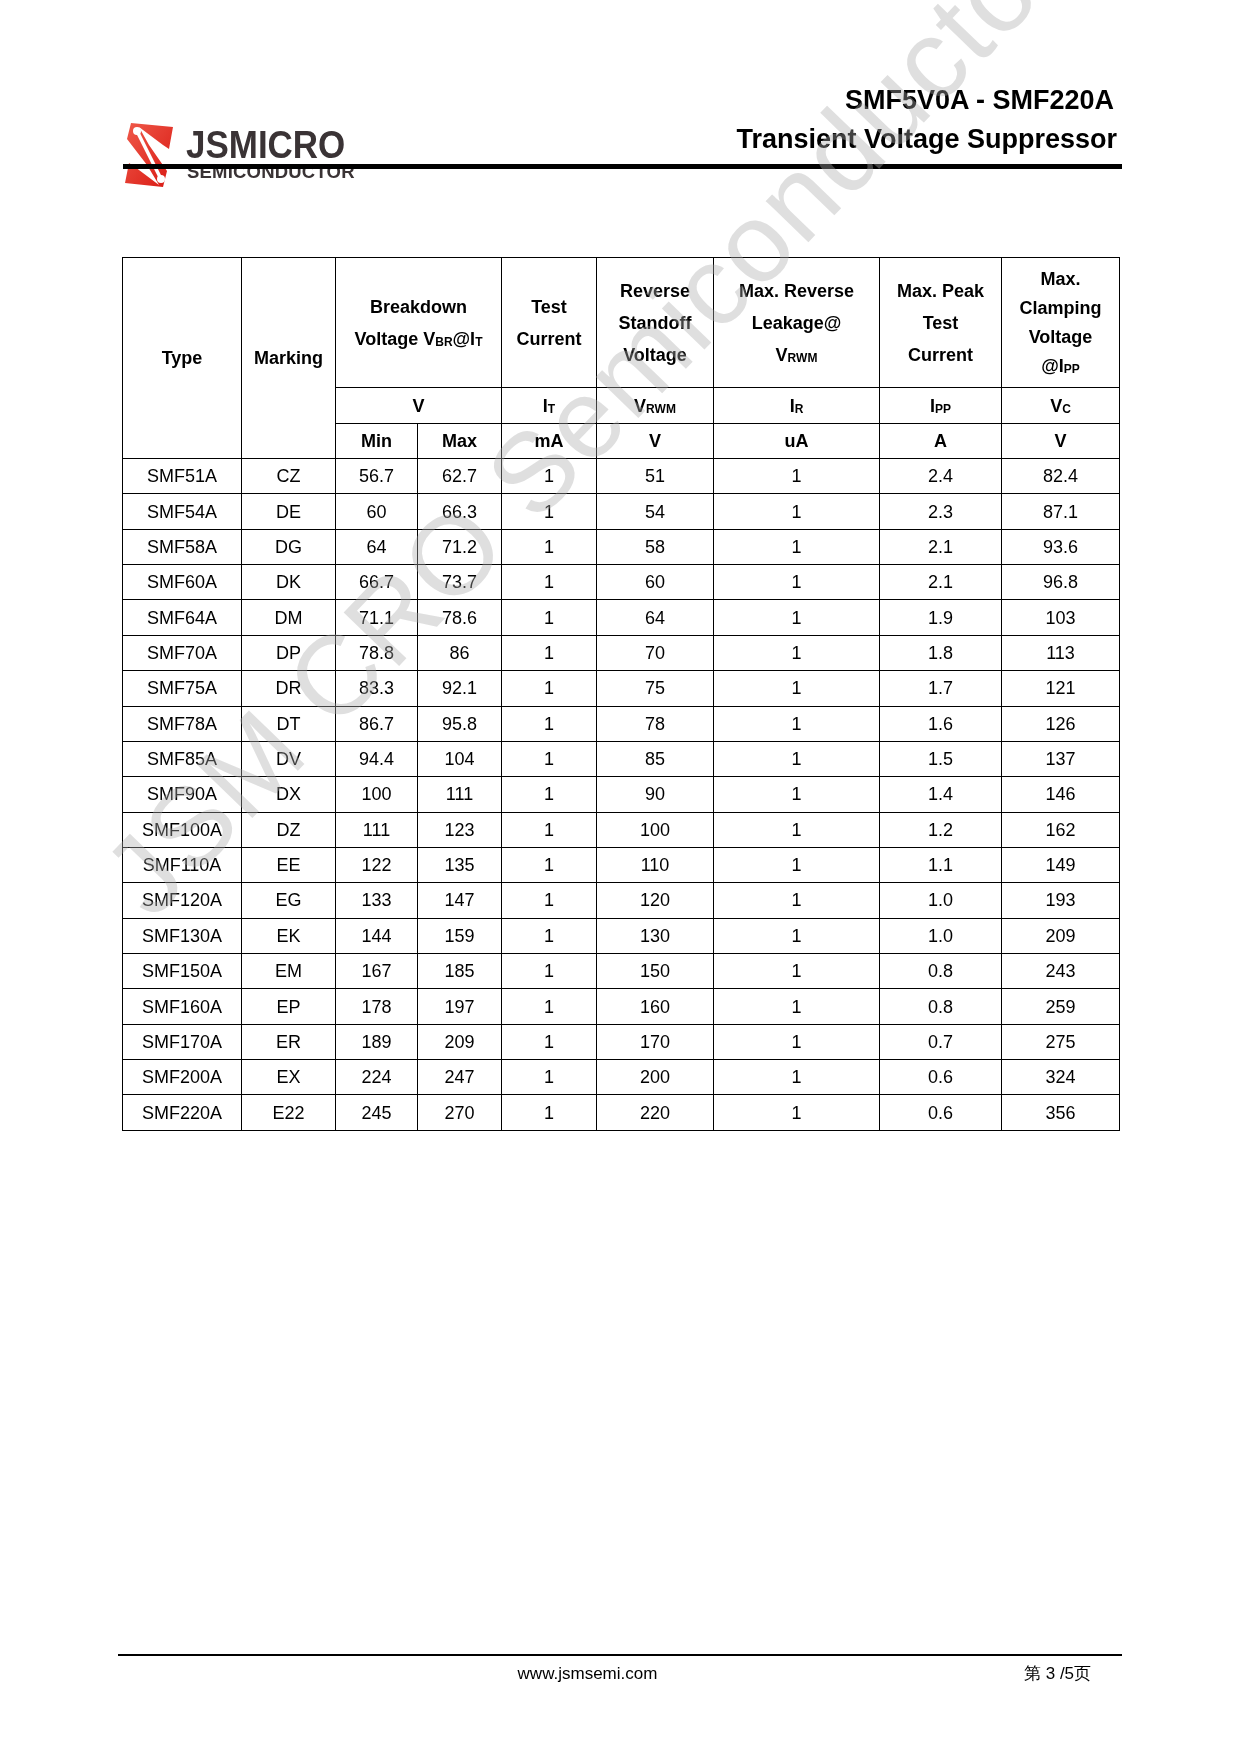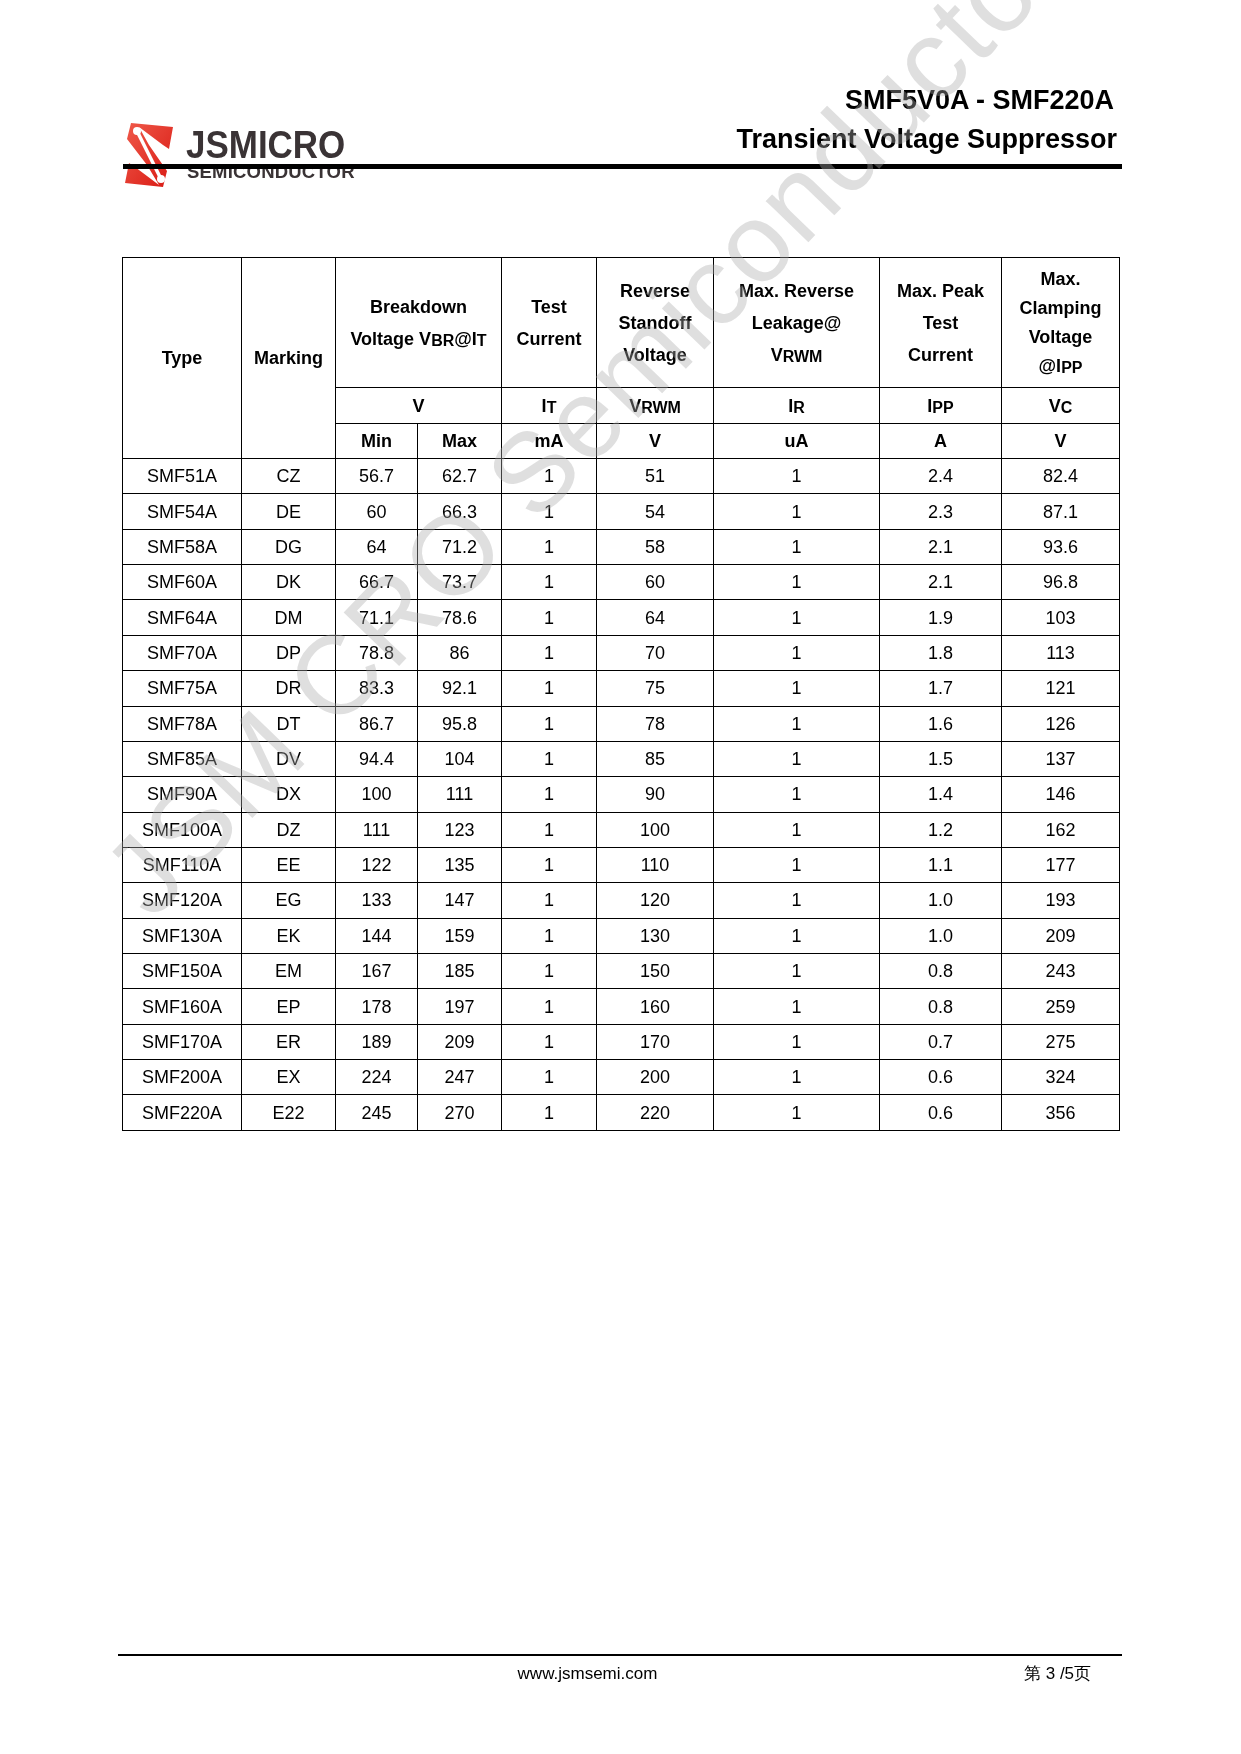--- a/index.html
+++ b/index.html
@@ -18,21 +18,21 @@
   .header-rule { position: absolute; left: 123px; top: 164px; width: 999px; height: 5px; background: #000; }
 
   
   table.spec { position: absolute; left: 122px; top: 257px; border-collapse: collapse; table-layout: fixed; width: 997px; }
   table.spec td, table.spec th { border: 1.3px solid #000; text-align: center; vertical-align: middle; padding: 0; }
   table.spec th { font-weight: bold; font-size: 18px; line-height: 32px; }
   tr.h1 th { height: 129px; }
   tr.h2 th { height: 35px; line-height: 20px; }
   tr.h3 th { height: 34px; line-height: 20px; }
   table.spec td { height: 34.37px; font-size: 18px; line-height: 20px; }
-  sub.s { font-size: 16px; vertical-align: -1px; line-height: 0; }
+  sub.s { font-size: 12px; vertical-align: -1px; line-height: 0; }
 
   
   .watermark { position: absolute; left: 125px; top: 840px; width: 1220px; height: 110px;
                transform: rotate(-46deg); transform-origin: left center;
                font-size: 112px; line-height: 110px; color: rgba(170,170,170,0.38); white-space: nowrap;
                pointer-events: none; font-family: "Liberation Sans", sans-serif; letter-spacing: 2px; }
 
   
   .footer-rule { position: absolute; left: 118px; top: 1654px; width: 1004px; height: 2px; background: #000; }
   .footer-url { position: absolute; left: 0; width: 1175px; top: 1664px; text-align: center; font-size: 17px; line-height: 20px; }
@@ -250,21 +250,21 @@
       </tr>
       <tr>
         <td>SMF110A</td>
         <td>EE</td>
         <td>122</td>
         <td>135</td>
         <td>1</td>
         <td>110</td>
         <td>1</td>
         <td>1.1</td>
-        <td>177</td>
+        <td>149</td>
       </tr>
       <tr>
         <td>SMF120A</td>
         <td>EG</td>
         <td>133</td>
         <td>147</td>
         <td>1</td>
         <td>120</td>
         <td>1</td>
         <td>1.0</td>

